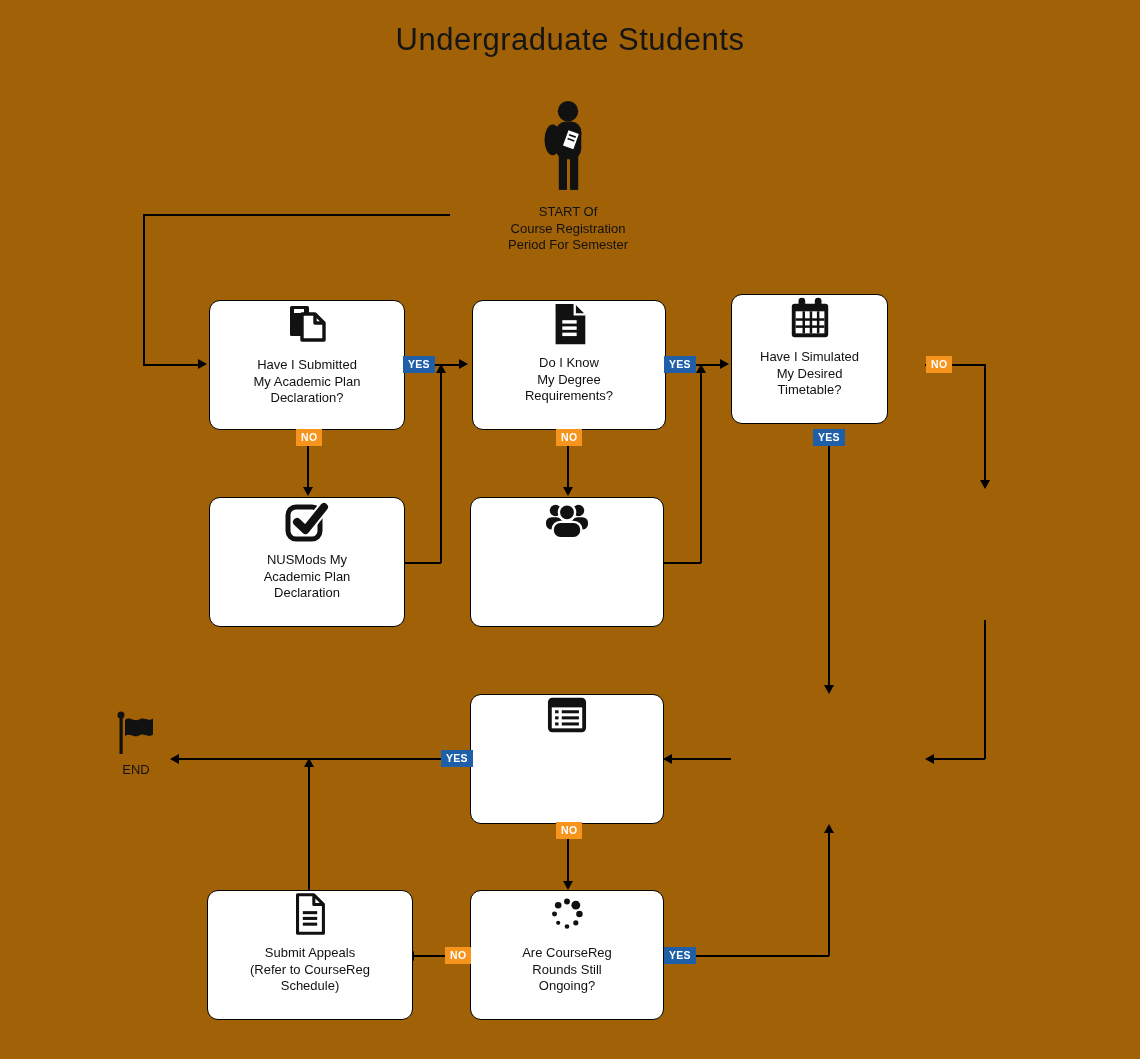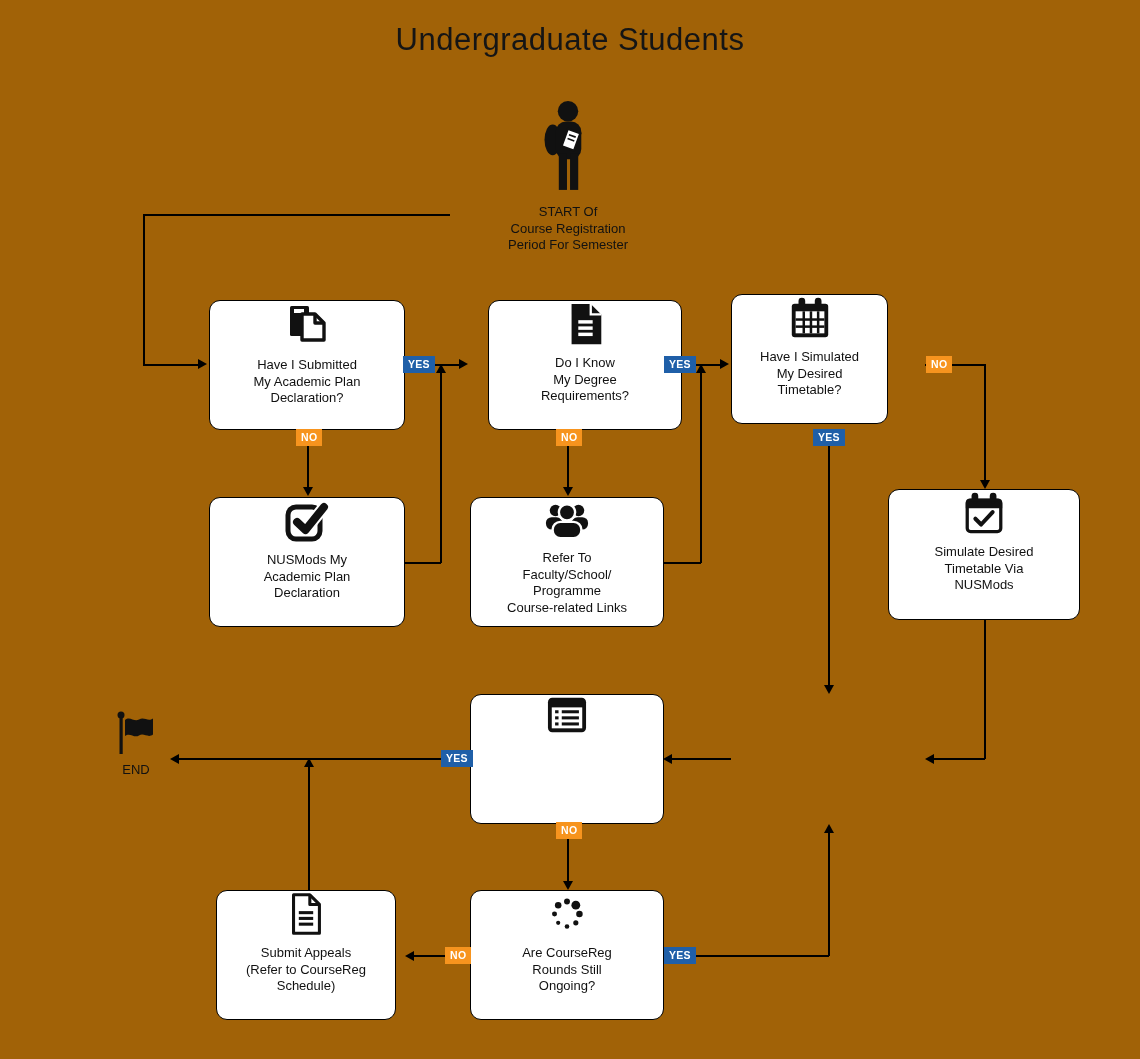--- a/index.html
+++ b/index.html
@@ -80,21 +80,21 @@
         <rect x="11" y="8" width="10" height="4" fill="#fff"></rect>
         <path d="M19,13 h13 l9,9 v17 h-22 z" fill="#fff" stroke="#111" stroke-width="3.4" stroke-linejoin="round"></path>
         <path d="M32,13 v9 h9" fill="none" stroke="#111" stroke-width="3.4" stroke-linejoin="round"></path>
       </svg>
     </span>
     <div class="node-label">Have I Submitted
 My Academic Plan
 Declaration?</div>
   </div>
 
-  <div class="node" style="left:488px;top:300px;width:194px">
+  <div class="node" style="left:472px;top:300px;width:194px">
     <span class="icon">
       <svg width="46" height="46" viewBox="0 0 48 48">
         <path d="M10,3 h20 l11,11 v31 h-31 z" fill="#111"></path>
         <path d="M30,3 v11 h11" fill="none" stroke="#fff" stroke-width="2.4"></path>
         <rect x="17" y="20" width="15" height="3.6" fill="#fff"></rect>
         <rect x="17" y="26.5" width="15" height="3.6" fill="#fff"></rect>
         <rect x="17" y="33" width="15" height="3.6" fill="#fff"></rect>
       </svg>
     </span>
     <div class="node-label">Do I Know
@@ -140,60 +140,40 @@
     <span class="icon">
       <svg width="46" height="44" viewBox="0 0 48 46">
         <circle cx="12" cy="13" r="6" fill="#111"></circle>
         <circle cx="36" cy="13" r="6" fill="#111"></circle>
         <rect x="2" y="20" width="17" height="13" rx="6" fill="#111"></rect>
         <rect x="29" y="20" width="17" height="13" rx="6" fill="#111"></rect>
         <circle cx="24" cy="15" r="8.5" fill="#111" stroke="#fff" stroke-width="2.5"></circle>
         <rect x="9" y="25" width="30" height="17" rx="8" fill="#111" stroke="#fff" stroke-width="2.5"></rect>
       </svg>
     </span>
-    <div class="node-label">Refer To
-Faculty/School/
-Programme
-Course-related Links</div>
-  </div>
-
-  <div class="node" style="left:888px;top:489px;width:192px;height:131px">
-    <span class="icon">
-      <svg width="46" height="46" viewBox="0 0 48 48">
-        <rect x="11" y="2" width="7" height="13" rx="3.5" fill="#111" stroke="#fff" stroke-width="2"></rect>
-        <rect x="30" y="2" width="7" height="13" rx="3.5" fill="#111" stroke="#fff" stroke-width="2"></rect>
-        <path d="M5,19 h38 v-6 a4,4 0 0 0 -4,-4 h-30 a4,4 0 0 0 -4,4 z" fill="#111"></path>
-        <rect x="11" y="2.8" width="7" height="11" rx="3.5" fill="#111"></rect>
-        <rect x="30" y="2.8" width="7" height="11" rx="3.5" fill="#111"></rect>
-        <rect x="6.5" y="10.5" width="35" height="33" rx="3.5" fill="none" stroke="#111" stroke-width="3.4"></rect>
-        <path d="M15,30 l6,6 L33,23" fill="none" stroke="#111" stroke-width="4.2" stroke-linecap="round" stroke-linejoin="round"></path>
-      </svg>
-    </span>
-    <div class="node-label">Simulate Desired
-Timetable Via
-NUSMods</div>
-  </div>
+  </div>
+
 
   <div class="node" style="left:470px;top:694px;width:194px">
     <span class="icon">
       <svg width="46" height="40" viewBox="0 0 48 42">
         <rect x="4" y="3" width="40" height="36" rx="4.5" fill="#111"></rect>
         <rect x="8" y="13" width="32" height="22" fill="#fff"></rect>
         <rect x="11.5" y="16" width="3.6" height="3.2" fill="#111"></rect>
         <rect x="18.5" y="16" width="18" height="3.2" fill="#111"></rect>
         <rect x="11.5" y="22.4" width="3.6" height="3.2" fill="#111"></rect>
         <rect x="18.5" y="22.4" width="18" height="3.2" fill="#111"></rect>
         <rect x="11.5" y="28.8" width="3.6" height="3.2" fill="#111"></rect>
         <rect x="18.5" y="28.8" width="18" height="3.2" fill="#111"></rect>
       </svg>
     </span>
   </div>
 
 
-  <div class="node" style="left:216px;top:890px;width:180px">
+  <div class="node" style="left:207px;top:890px;width:206px">
     <span class="icon">
       <svg width="46" height="46" viewBox="0 0 48 48">
         <path d="M11,4 h17 l10,10 v30 h-27 z" fill="#fff" stroke="#111" stroke-width="3.2" stroke-linejoin="round"></path>
         <path d="M28,4 v10 h10" fill="none" stroke="#111" stroke-width="3.2" stroke-linejoin="round"></path>
         <rect x="16.5" y="21" width="15" height="3.2" fill="#111"></rect>
         <rect x="16.5" y="27" width="15" height="3.2" fill="#111"></rect>
         <rect x="16.5" y="33" width="15" height="3.2" fill="#111"></rect>
       </svg>
     </span>
     <div class="node-label">Submit Appeals

